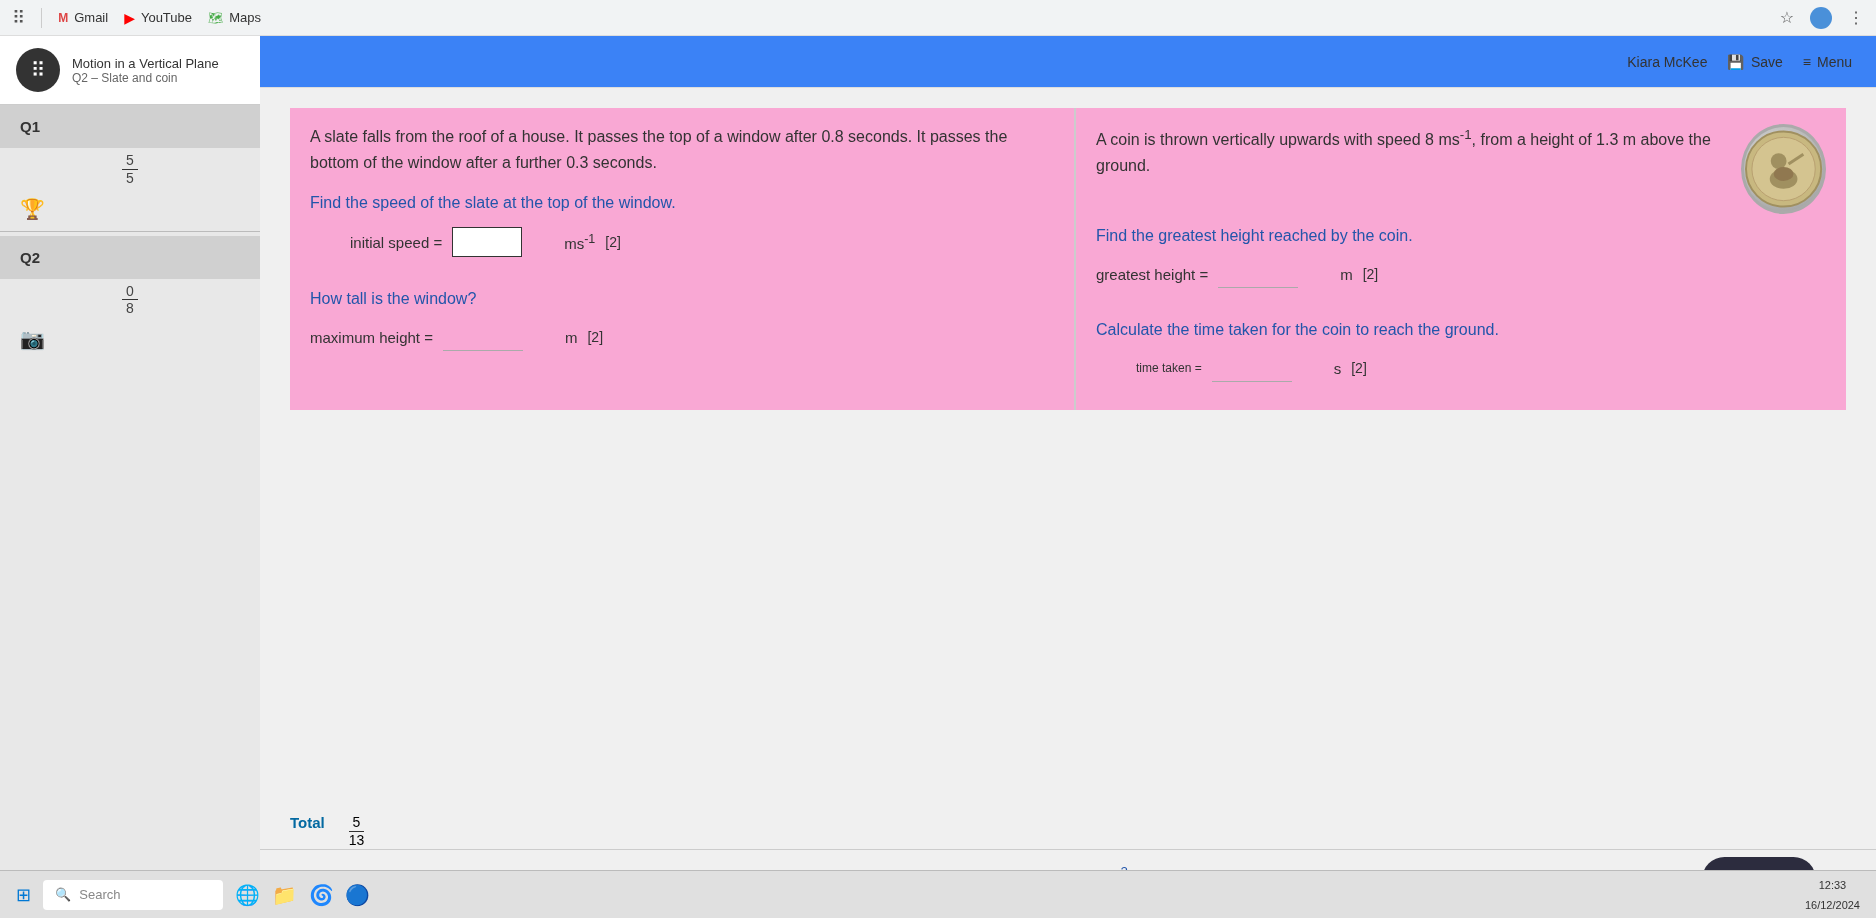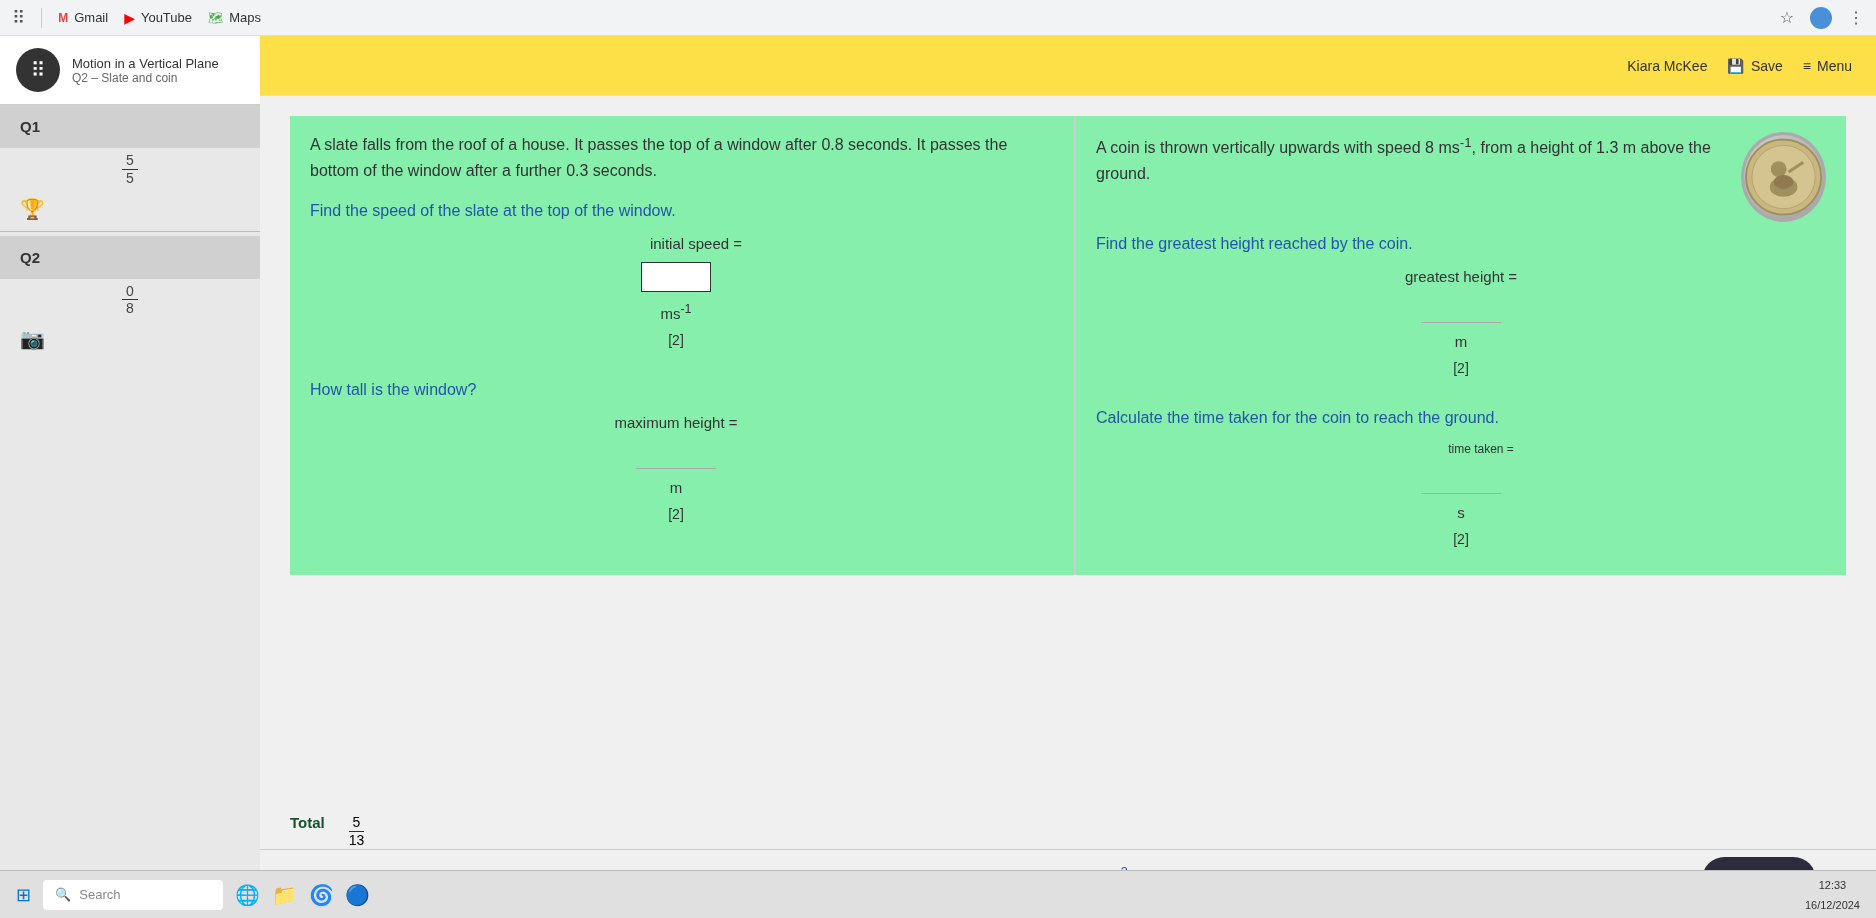--- a/index.html
+++ b/index.html
@@ -113,28 +113,28 @@
     }
 
     
     .content-area {
       flex: 1;
       display: flex;
       flex-direction: column;
       background: #f5f5f5;
     }
     .content-header {
-      background: #fde047;
+      background: #3b82f6;
       padding: 12px 24px;
       display: flex;
       align-items: center;
       justify-content: flex-end;
       gap: 20px;
       border-bottom: 1px solid #ddd;
-      height: 60px;
+      height: 52px;
     }
     .user-name { font-size: 14px; color: #333; }
     .save-btn {
       display: flex;
       align-items: center;
       gap: 6px;
       font-size: 14px;
       color: #333;
       cursor: pointer;
     }
@@ -152,21 +152,21 @@
       flex: 1;
       padding: 20px 30px;
       overflow-y: auto;
       background: #f0f0f0;
     }
 
     .question-grid {
       display: grid;
       grid-template-columns: 1fr 1fr;
       gap: 12px;
-      background: #86efac;
+      background: #f9a8d4;
     }
 
     .q-left, .q-right {
       padding: 16px 20px;
     }
     .q-right {
       border-left: 2px solid #ccc;
     }
 
     .question-text {
@@ -200,21 +200,20 @@
     }
 
     
     .answer-row {
       display: flex;
       align-items: center;
       gap: 10px;
       margin: 12px 0;
       font-size: 15px;
       color: #333;
-      flex-direction: column;
     }
     .answer-input {
       border: 1px solid #333;
       width: 70px;
       height: 30px;
       background: white;
       display: inline-block;
     }
     .answer-input-wide {
       border-bottom: 1px solid #aaa;
@@ -223,24 +222,25 @@
       background: transparent;
       display: inline-block;
     }
     .mark-label {
       font-size: 14px;
       color: #333;
     }
     .unit-label {
       font-size: 15px;
       color: #333;
+      margin-left: 32px;
     }
     .total-label {
       font-size: 15px;
-      color: #14532d;
+      color: #0369a1;
       font-weight: bold;
     }
 
     
     .bottom-bar {
       background: #f0f0f0;
       padding: 14px 30px;
       display: flex;
       align-items: center;
       justify-content: center;

